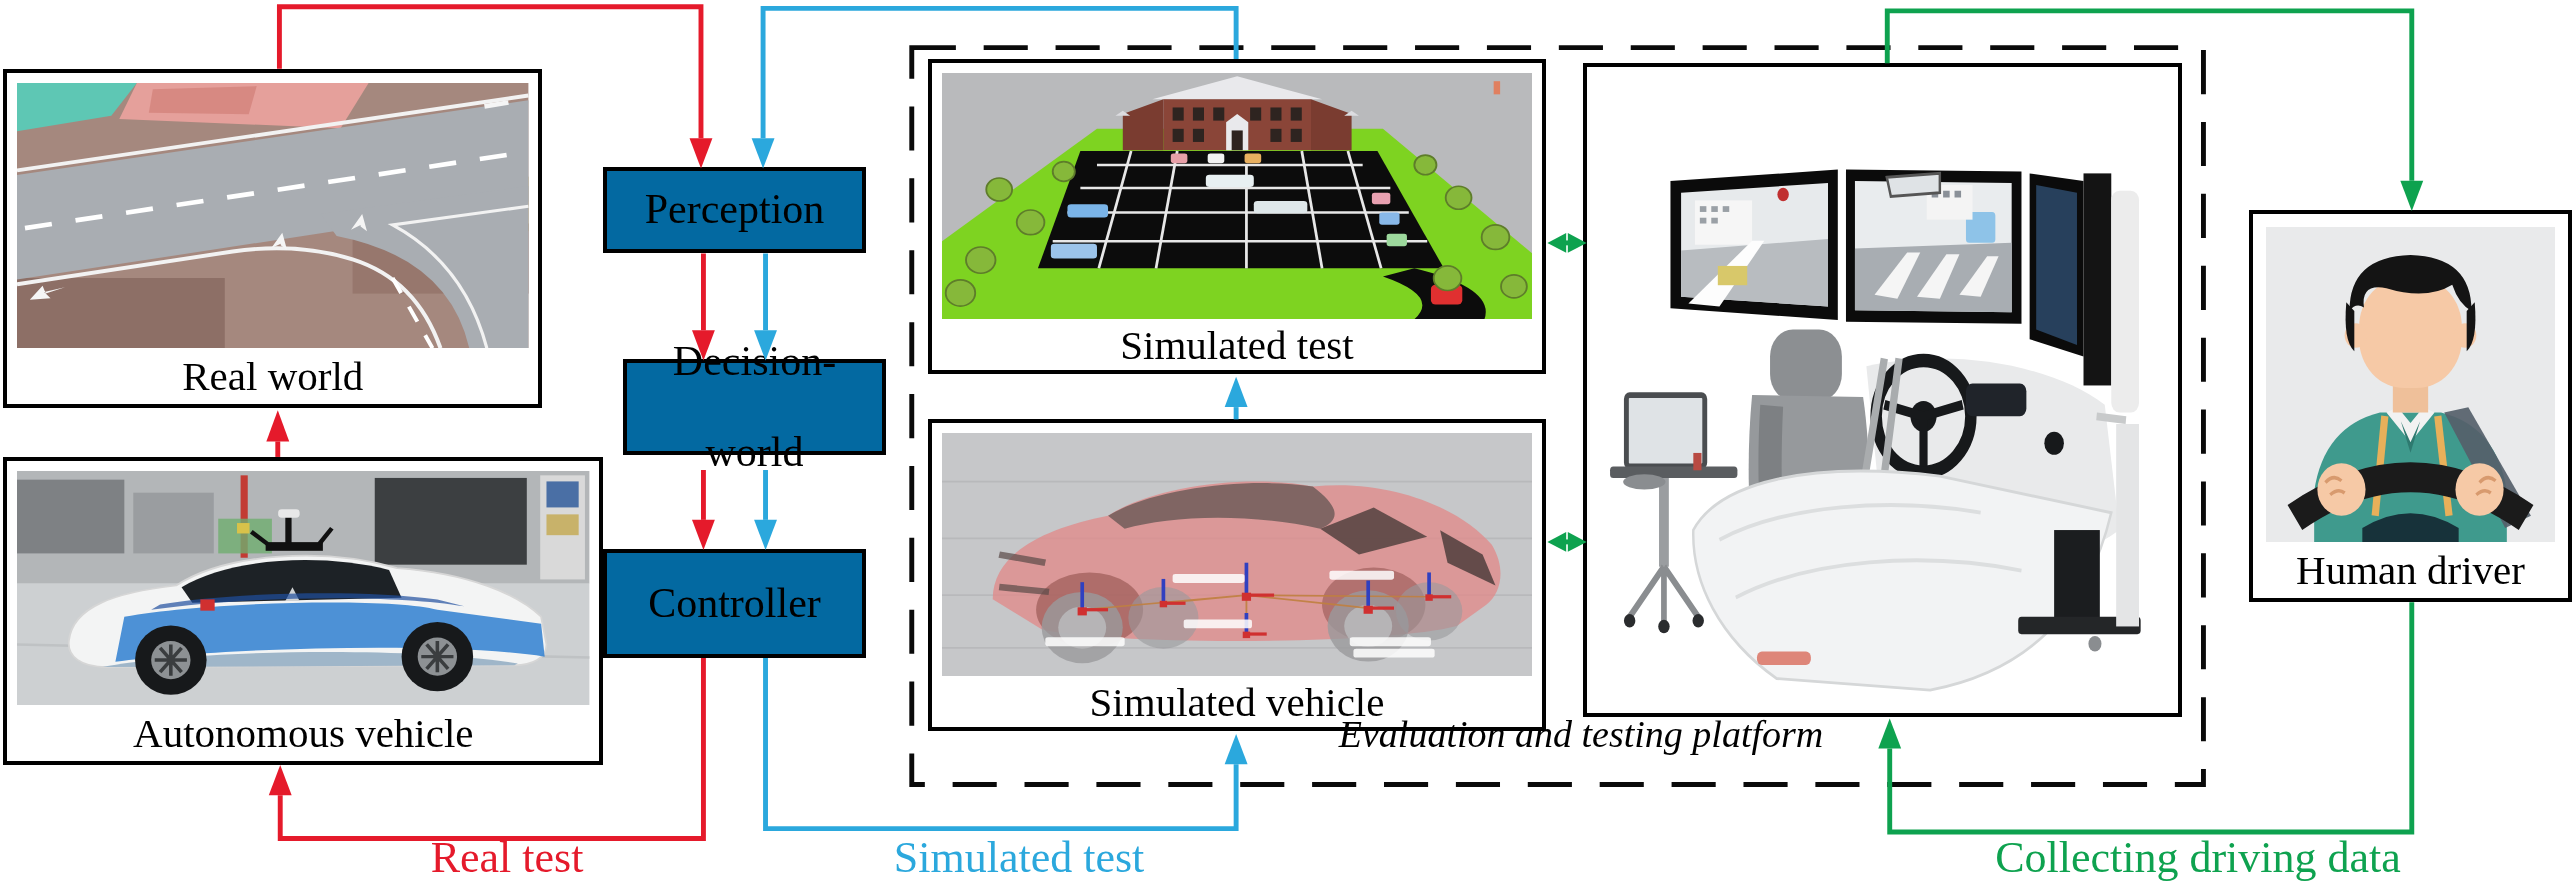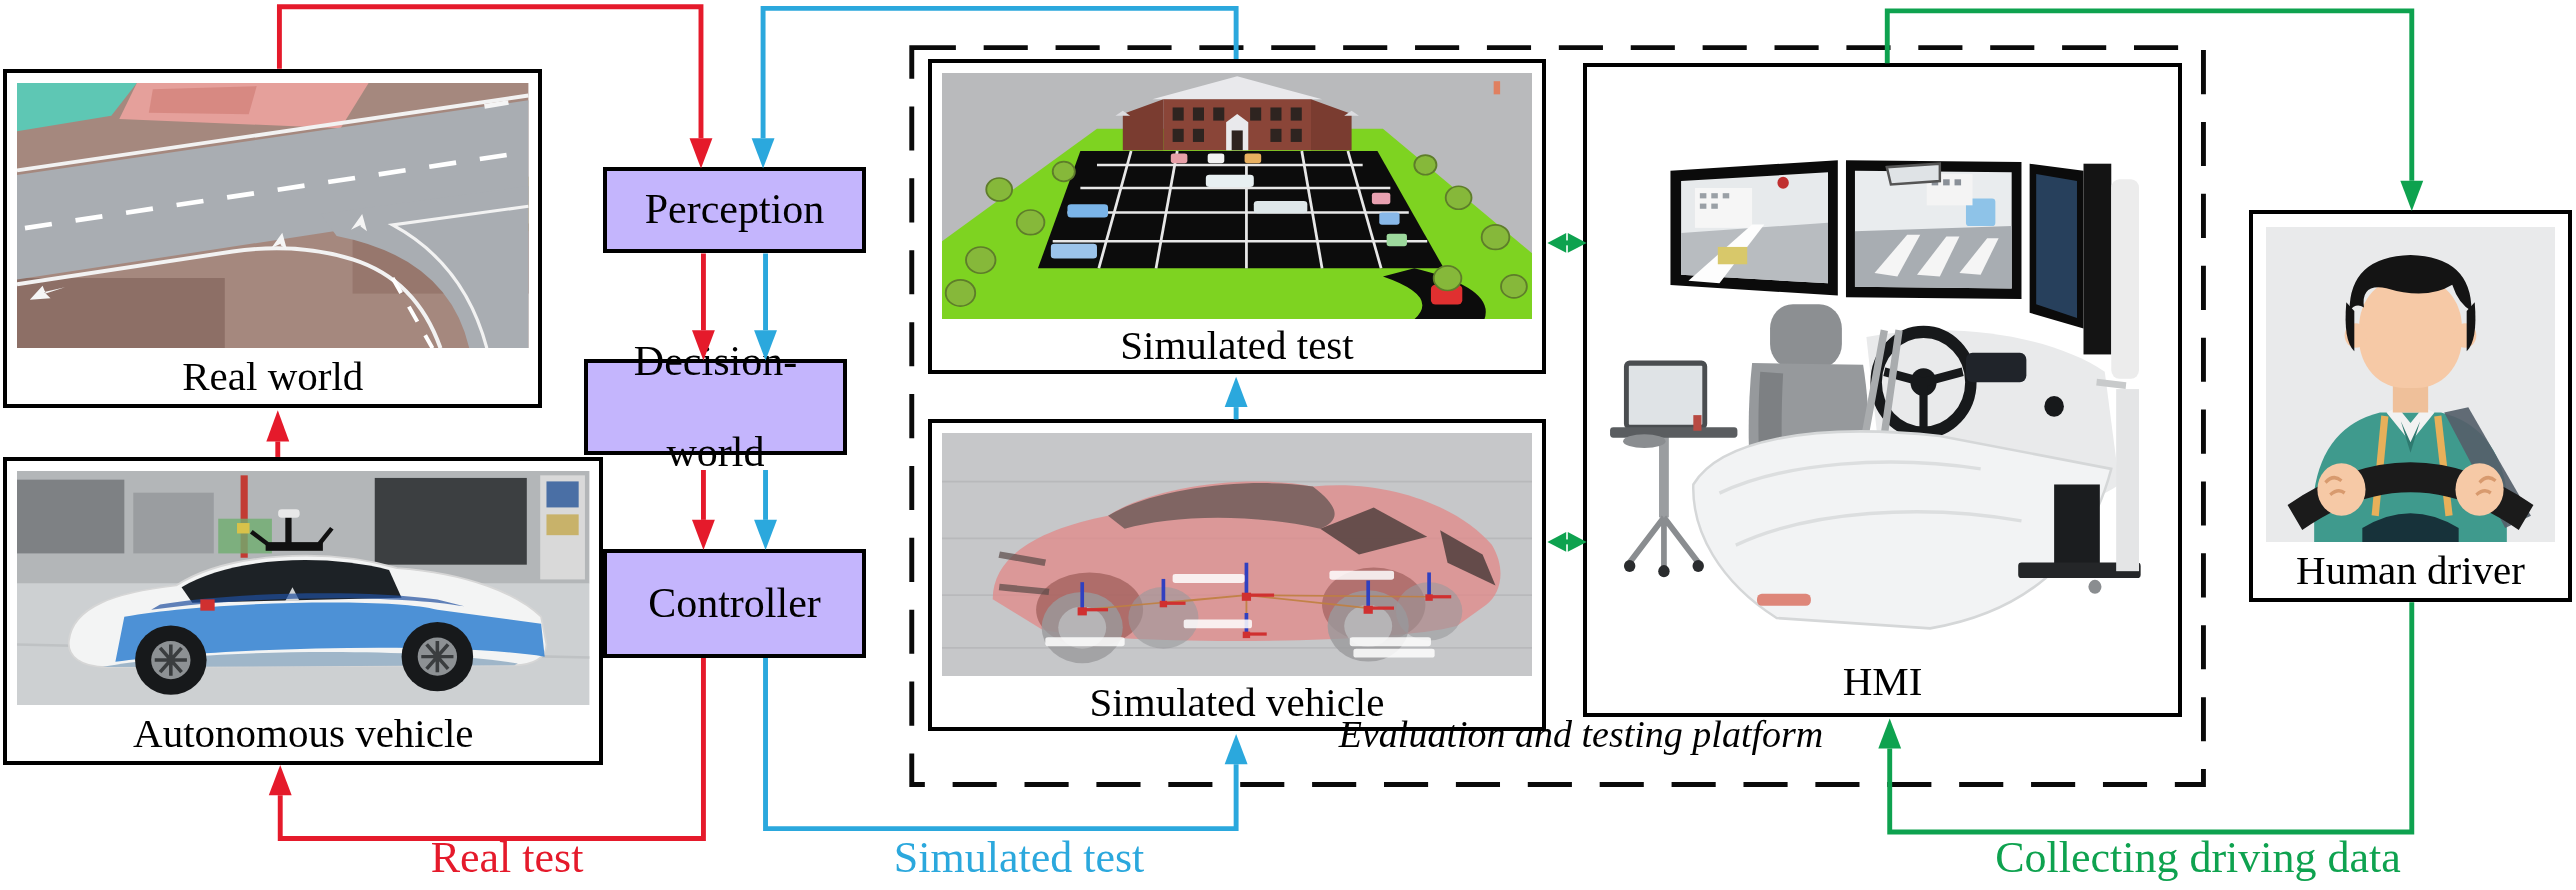--- a/index.html
+++ b/index.html
@@ -4,21 +4,21 @@
 <style>
   html,body{margin:0;padding:0;background:#fff;}
   .canvas{position:relative;width:2576px;height:891px;background:#ffffff;
           font-family:"Liberation Serif",serif;color:#000;overflow:hidden;}
   .pbox{position:absolute;border:4.9px solid #000;background:#fff;box-sizing:border-box;
         display:flex;flex-direction:column;}
   .pbox .photo{flex:1 1 auto;margin:9.8px 9.8px 0 9.8px;position:relative;overflow:hidden;}
   .photo svg{position:absolute;left:0;top:0;width:100%;height:100%;}
   .pbox .cap{flex:0 0 56px;display:flex;align-items:center;justify-content:center;
              font-size:41px;white-space:nowrap;}
-  .mbox{position:absolute;border:4.9px solid #000;background:#c4b5fd;box-sizing:border-box;
+  .mbox{position:absolute;border:4.9px solid #000;background:#0369a1;box-sizing:border-box;
         display:flex;flex-direction:column;align-items:center;justify-content:center;
         text-align:center;font-size:42px;line-height:1.12;}
   .flowlbl{position:absolute;font-size:44px;transform:translateX(-50%);white-space:nowrap;}
   .platlbl{position:absolute;font-size:38px;transform:translateX(-50%);white-space:nowrap;}
   #overlay{position:absolute;left:0;top:0;width:2576px;height:891px;pointer-events:none;}
   .st-red{stroke:var(--c-red);} .fl-red{fill:var(--c-red);} .t-red{color:var(--c-red);}
   .st-blue{stroke:var(--c-blue);} .fl-blue{fill:var(--c-blue);} .t-blue{color:var(--c-blue);}
   .st-green{stroke:var(--c-green);} .fl-green{fill:var(--c-green);} .t-green{color:var(--c-green);}
   .ln{fill:none;stroke-width:6;}
 </style>
@@ -94,21 +94,21 @@
           </g>
         </g>
       </svg>
     </div>
     <div class="cap">Autonomous vehicle</div>
   </div>
 
   <div class="mbox" style="left:603px;top:167px;width:263px;height:86px;">
     <span>Perception</span>
   </div>
-  <div class="mbox" style="left:584px;top:359px;width:263px;height:96px;gap:44px;">
+  <div class="mbox" style="left:623px;top:359px;width:263px;height:96px;gap:44px;">
     <span>Decision-</span>
     <span>world</span>
   </div>
   <div class="mbox" style="left:603px;top:549px;width:263px;height:109px;">
     <span>Controller</span>
   </div>
 
   <div class="pbox" style="left:928px;top:59px;width:618px;height:315px;">
     <div class="photo">
       <svg viewBox="0 0 640 300" preserveAspectRatio="none">
@@ -336,21 +336,20 @@
         </g>
 
         <g>
           <rect x="560" y="470" width="56" height="96" fill="#1b1d1f"></rect>
           <rect x="516" y="560" width="150" height="18" rx="4" fill="#242628"></rect>
           <circle cx="610" cy="588" r="8" fill="#8a8d90"></circle>
           <rect x="636" y="360" width="28" height="210" fill="#e4e5e6"></rect>
         </g>
       </svg>
     </div>
-    <div class="cap" style="flex-basis:64px;">HMI</div>
   </div>
 
   <div class="pbox" style="left:2249px;top:210px;width:323px;height:392px;">
     <div class="photo" style="margin:13px 13px 0 13px;">
       <svg viewBox="0 0 360 360" preserveAspectRatio="none">
         <rect x="0" y="0" width="360" height="360" fill="#e9eaeb"></rect>
         <g>
           <path d="M60,360 L60,302 Q72,228 142,212 L218,212 Q288,228 300,302 L300,360 Z" fill="#3f9a8d"></path>
           <path d="M150,212 L180,246 L210,212 L196,206 L180,224 L164,206 Z" fill="#f2f2f2"></path>
           <polygon points="168,222 180,246 192,222 180,258" fill="#2e7a70"></polygon>

